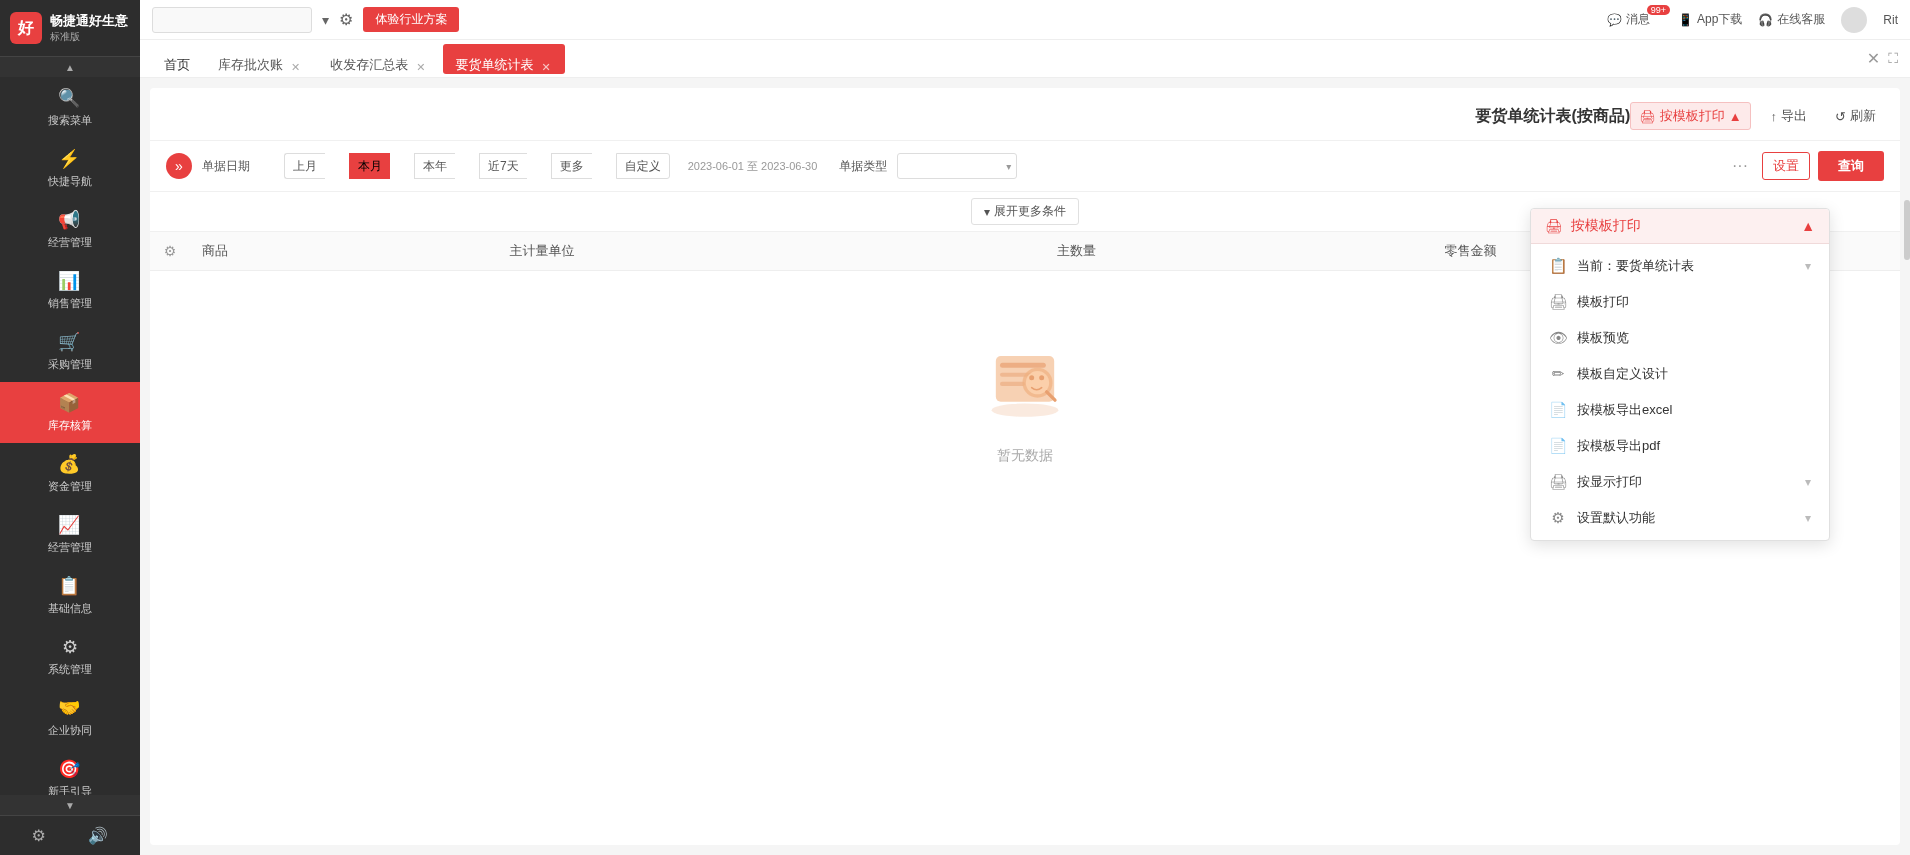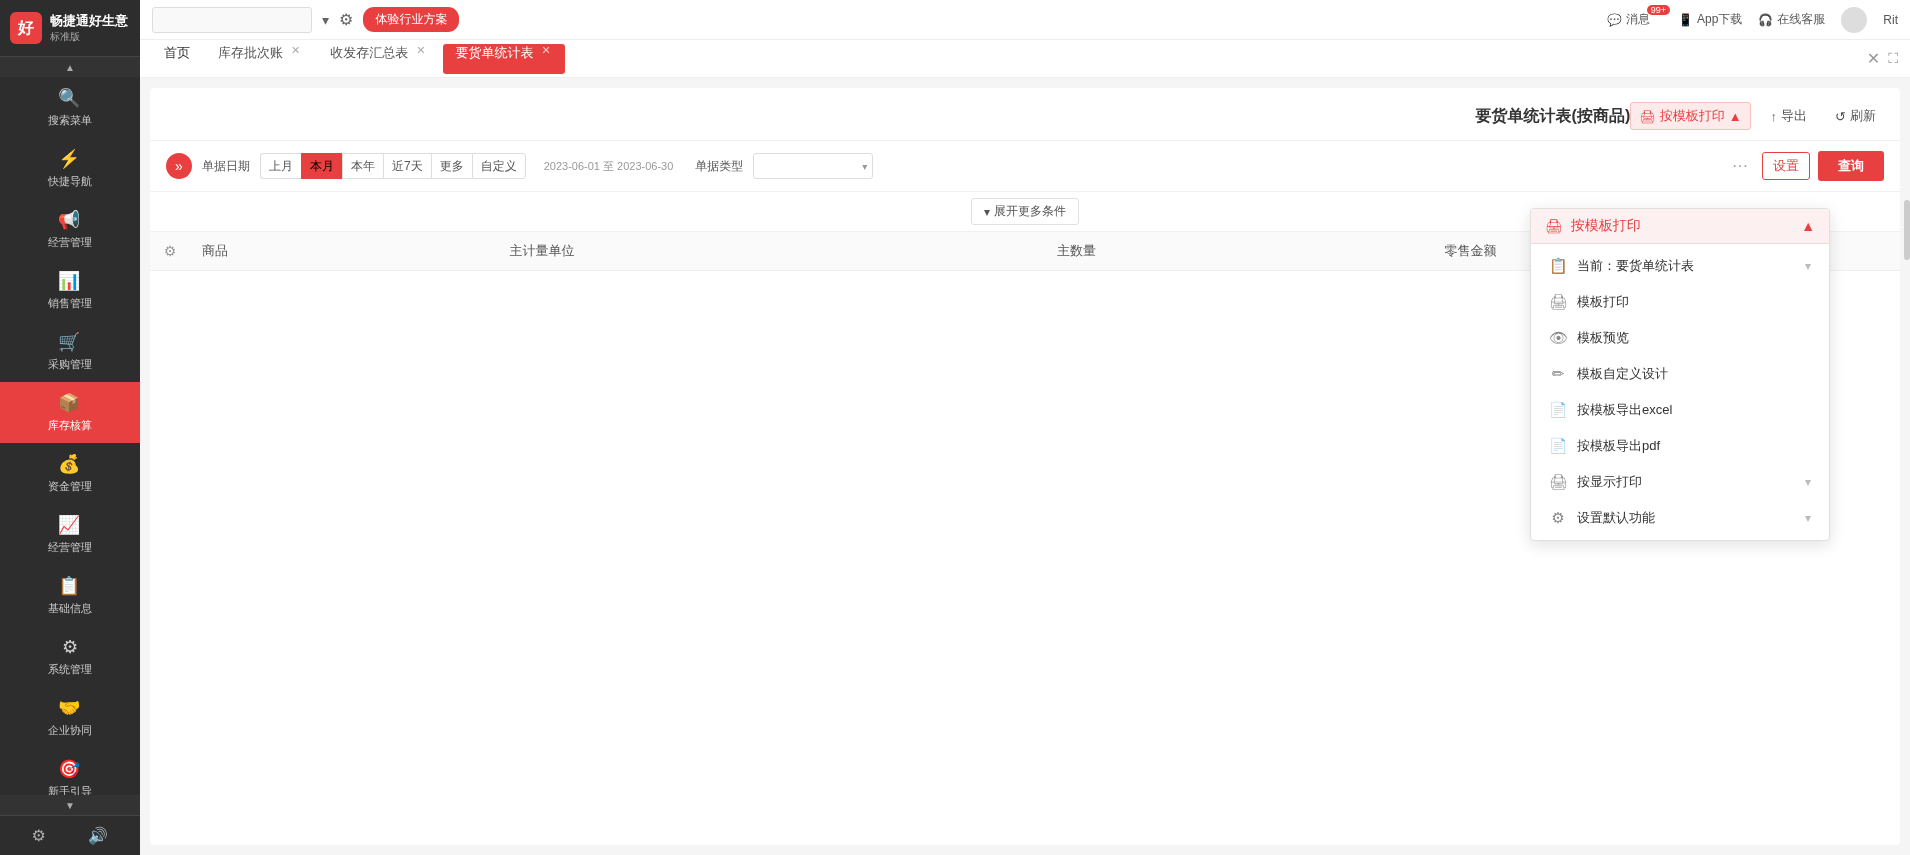--- a/index.html
+++ b/index.html
@@ -116,21 +116,21 @@
     }
     .top-bar-settings {
       color: #666;
       cursor: pointer;
       font-size: 16px;
     }
     .top-bar-trial {
       background: #e84040;
       color: #fff;
       padding: 4px 12px;
-      border-radius: 11px;
+      border-radius: 3px;
       font-size: 12px;
       cursor: pointer;
       border: none;
     }
     .top-bar-right {
       margin-left: auto;
       display: flex;
       align-items: center;
       gap: 16px;
     }
@@ -170,21 +170,21 @@
       align-items: center;
       padding: 0 12px;
       border-bottom: 1px solid #eee;
       flex-shrink: 0;
       gap: 4px;
     }
     .tab {
       height: 30px;
       padding: 0 12px;
       display: flex;
-      align-items: flex-start;
+      align-items: flex-end;
       gap: 6px;
       font-size: 13px;
       cursor: pointer;
       border-radius: 2px;
       color: #555;
     }
     .tab.home { color: #333; }
     .tab.active {
       background: #e84040;
       color: #fff;
@@ -343,20 +343,21 @@
     }
     .date-btn {
       padding: 3px 8px;
       border: 1px solid #ddd;
       border-right: none;
       background: #fff;
       font-size: 12px;
       cursor: pointer;
       color: #555;
       height: 26px;
+      margin-left: 24px;
     }
     .date-btn:first-child { border-radius: 3px 0 0 3px; }
     .date-btn:last-child { border-right: 1px solid #ddd; border-radius: 0 3px 3px 0; }
     .date-btn.active { background: #e84040; color: #000000; border-color: #e84040; }
     .date-range { font-size: 11px; color: #999; margin-left: 8px; }
 
     .filter-select {
       height: 26px;
       border: 1px solid #ddd;
       border-radius: 3px;
@@ -679,20 +680,36 @@
               <th>
                 <span>零售金额</span>
               </th>
             </tr>
           </thead>
           <tbody>
           </tbody>
         </table>
       </div>
 
+      <div class="empty-state">
+        <svg class="empty-icon" viewBox="0 0 120 120" fill="none">
+          <ellipse cx="60" cy="95" rx="40" ry="8" fill="#f5d5c0" opacity="0.5"></ellipse>
+          <rect x="25" y="30" width="70" height="55" rx="6" fill="#f5c5a0" opacity="0.8"></rect>
+          <rect x="30" y="38" width="55" height="6" rx="3" fill="#e8a070" opacity="0.7"></rect>
+          <rect x="30" y="50" width="40" height="5" rx="2.5" fill="#e8a070" opacity="0.5"></rect>
+          <rect x="30" y="61" width="30" height="5" rx="2.5" fill="#e8a070" opacity="0.5"></rect>
+          <circle cx="75" cy="62" r="18" fill="#f0b080" opacity="0.7"></circle>
+          <circle cx="75" cy="62" r="14" fill="#fdd5b0" opacity="0.8"></circle>
+          <line x1="86" y1="73" x2="96" y2="83" stroke="#e8a070" stroke-width="4" stroke-linecap="round"></line>
+          <circle cx="68" cy="56" r="3" fill="#e8a070"></circle>
+          <circle cx="80" cy="56" r="3" fill="#e8a070"></circle>
+          <path d="M 68 68 Q 74 73 80 68" stroke="#e8a070" stroke-width="2" fill="none" stroke-linecap="round"></path>
+        </svg>
+        <span>暂无数据</span>
+      </div>
 
     </div>
 
     <div class="print-dropdown">
       <div class="print-dropdown-header">
         <div class="print-dropdown-title">
           <span>🖨</span>
           <span>按模板打印</span>
         </div>
         <span class="print-dropdown-arrow">▲</span>

